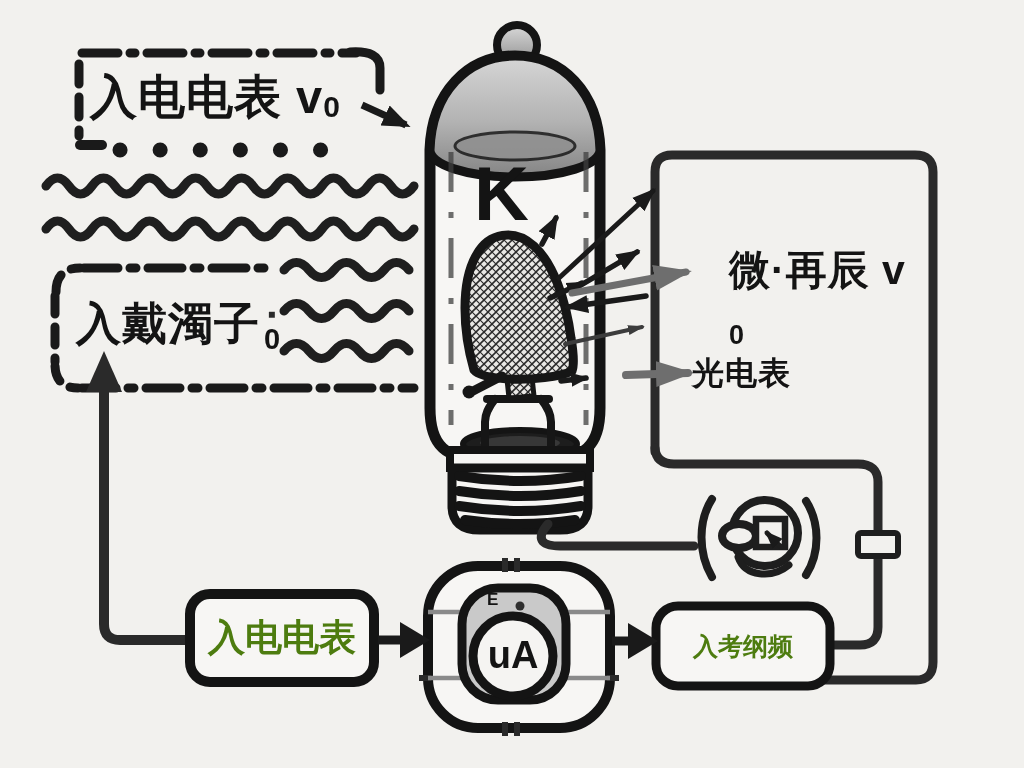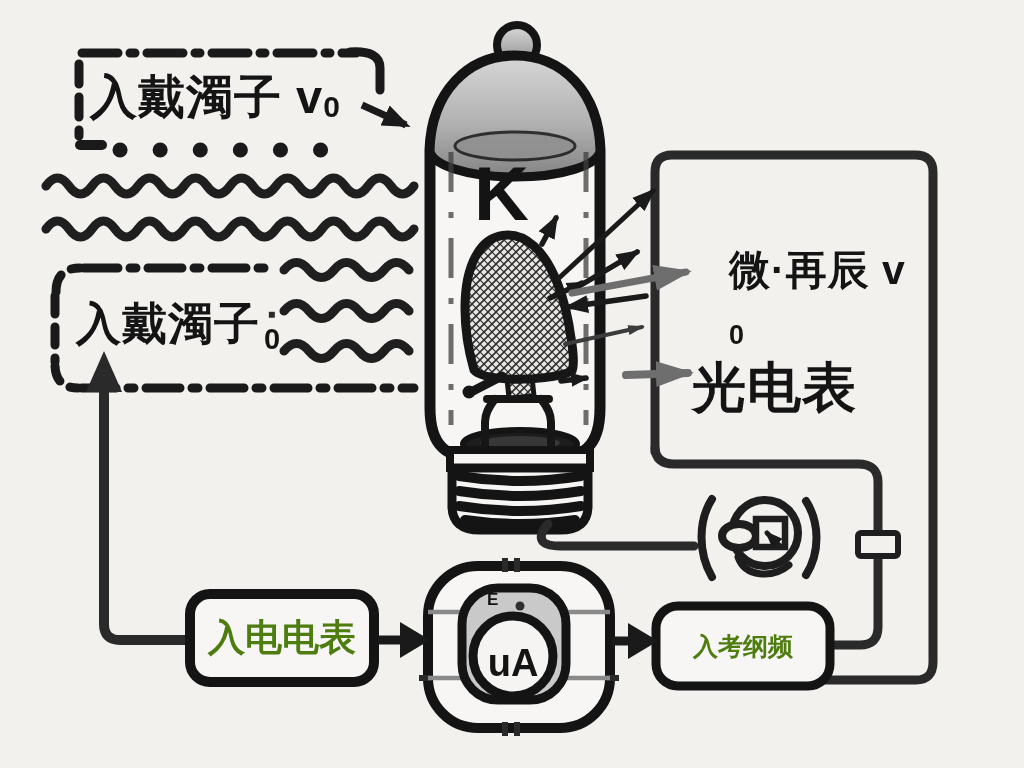--- a/index.html
+++ b/index.html
@@ -11,23 +11,23 @@
   .sub{font-weight:bold;}
   .cutoff{left:90px;top:66px;font-size:47px;}
   .cutoff .sub{font-size:30px;margin-top:24px;}
   .incident{left:76px;top:294px;font-size:45px;align-items:flex-end;}
   .incident .stack{display:flex;flex-direction:column;align-items:center;margin-left:4px;}
   .incident .glyph{font-size:24px;line-height:20px;margin-top:10px;color:#2a2a2a;}
   .incident .sub{font-size:29px;line-height:30px;}
   .klabel{left:474px;top:150px;font-size:76px;font-weight:800;letter-spacing:0;}
   .emitted{left:729px;top:243px;font-size:41px;flex-direction:column;}
   .emitted .sub{font-size:27px;margin-top:22px;}
-  .photometer{left:692px;top:352px;font-size:54px;}
+  .photometer{left:692px;top:352px;font-size:32px;}
   .emark{left:487px;top:590px;font-size:17px;letter-spacing:0;}
-  .uamark{left:481px;top:634px;width:64px;justify-content:center;font-size:38px;letter-spacing:0;margin-top:8px;}
+  .uamark{left:481px;top:634px;width:64px;justify-content:center;font-size:38px;letter-spacing:0;}
   .boxlbl{position:absolute;display:flex;align-items:center;justify-content:center;
           font-weight:bold;color:#4d7c0f;}
   .ammeter{left:190px;top:594px;width:184px;height:88px;font-size:37px;}
   .frequency{left:656px;top:606px;width:174px;height:80px;font-size:25px;}
 </style>
 </head>
 <body>
 
 <div class="stage">
 
@@ -186,21 +186,21 @@
     <path d="M550,298 L582,283" stroke="#1a1a1a" stroke-width="5.5" marker-end="url(#abs)"></path>
     <path d="M646,296 L568,307" stroke="#1a1a1a" stroke-width="5.5" marker-end="url(#ab)"></path>
     <path d="M565,344 L642,327" stroke="#3c3c3c" stroke-width="4" marker-end="url(#ath)"></path>
     <path d="M561,381 L586,378" stroke="#1a1a1a" stroke-width="5.5" marker-end="url(#abs)"></path>
     <path d="M572,293 L686,272" stroke="#6e6e6e" stroke-width="7" marker-end="url(#ag)"></path>
     <path d="M626,375 L688,373" stroke="#6e6e6e" stroke-width="8" marker-end="url(#ag)"></path>
   </g>
 </svg>
 
 <div class="lbl cutoff">
-  <span>入戴濁子 v</span>
+  <span>入电电表 v</span>
       <span class="sub">0</span>
 </div>
 
 <div class="lbl incident">
   <span>入戴濁子</span>
   <span class="stack">
     <span class="glyph">▪</span>
     <span class="sub">0</span>
   </span>
 </div>

